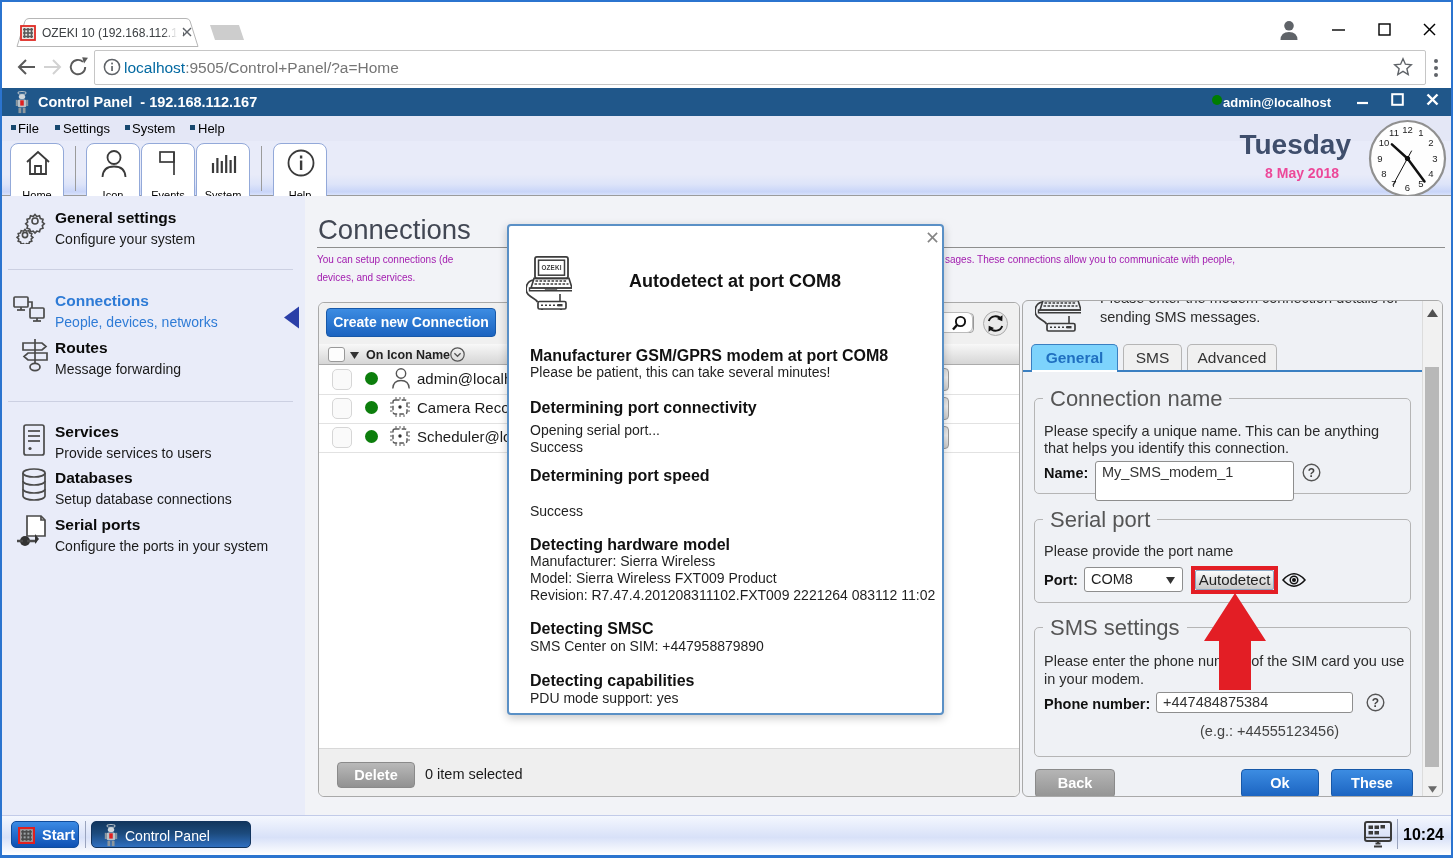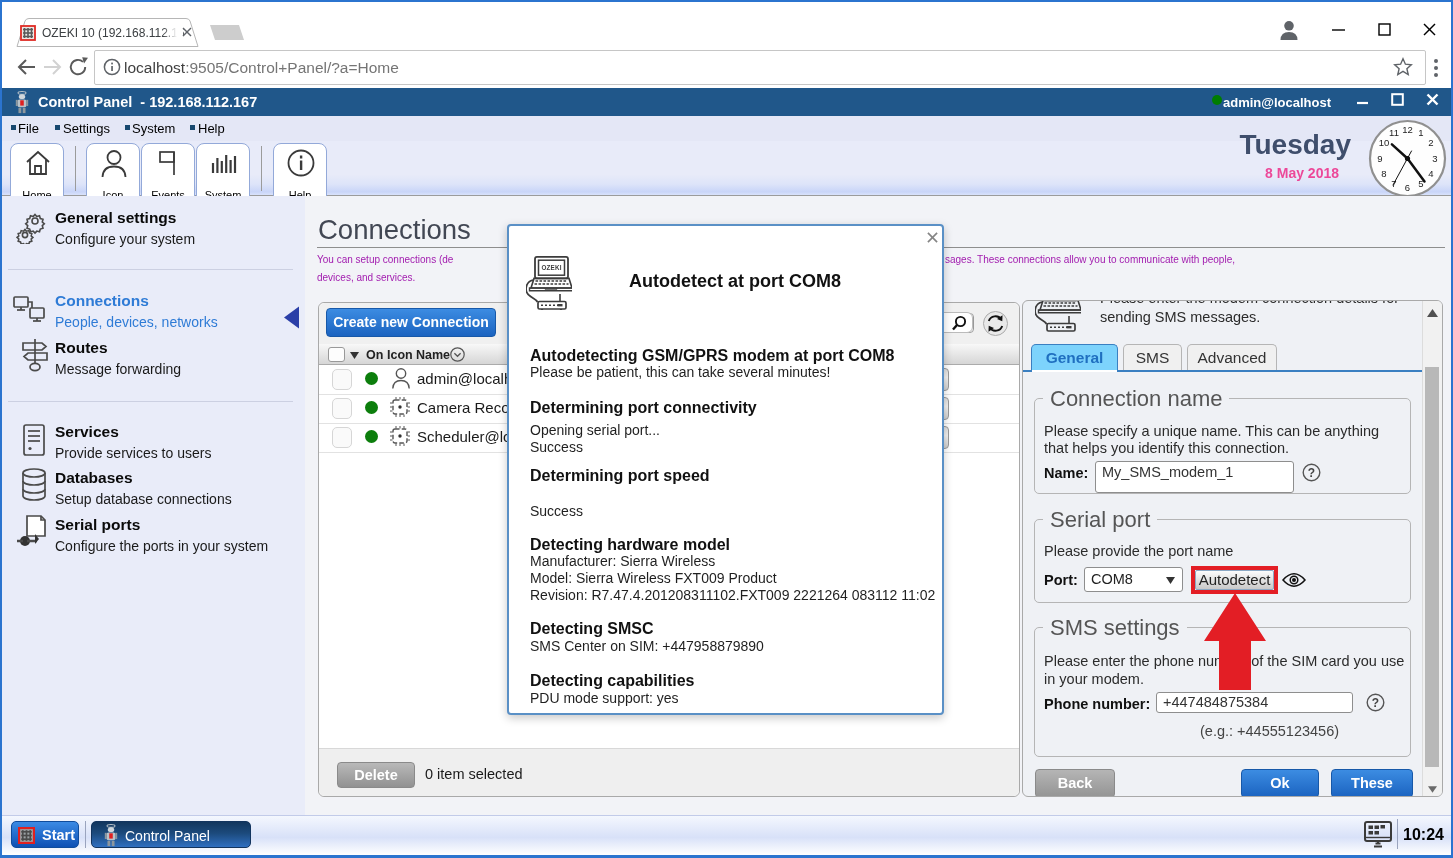--- a/index.html
+++ b/index.html
@@ -8,21 +8,21 @@
 .abs { position:absolute; }
 
 #frame-top { left:0; top:0; width:1453px; height:2px; background:#2b74cf; }
 #frame-left { left:0; top:0; width:2px; height:858px; background:#2b74cf; }
 #frame-right { left:1451px; top:0; width:2px; height:858px; background:#2b74cf; }
 #frame-bottom { left:0; top:855px; width:1453px; height:3px; background:#2b74cf; }
 #tabrow { left:2px; top:2px; width:1449px; height:45px; background:#fff; }
 #navrow { left:2px; top:47px; width:1449px; height:41px; background:#fff; }
 .urlbar { left:94px; top:50px; width:1332px; height:35px; background:#fff; border:1px solid #c6c6c6; border-radius:2px; }
 .urltext { left:124px; top:59px; font-size:15.5px; color:#757575; }
-.urltext b { color:#404040; font-weight:normal; }
+.urltext b { color:#0369a1; font-weight:normal; }
 
 #titlebar { left:2px; top:88px; width:1449px; height:28px; background:#20578a; }
 #titletext { left:38px; top:94px; color:#fff; font-weight:bold; font-size:14.5px; }
 #admin { right:122px; top:95px; color:#fff; font-weight:bold; font-size:13px; }
 #menubar { left:2px; top:116px; width:1449px; height:25px; background:#e4e7f6; }
 .mi { position:absolute; top:121px; font-size:13px; color:#000; }
 .mb { position:absolute; top:125px; width:5px; height:5px; background:#17486f; }
 #toolbar { left:2px; top:141px; width:1449px; height:55px; background:linear-gradient(#e8ebf9 0%, #e8ebf9 62%, #dde4f9 80%, #c9d5f8 94%, #d9e2fb 100%); border-bottom:1px solid #9b9b9b; }
 .tbtn { position:absolute; top:143px; width:54px; height:62px; background:#fff; border:1px solid #93a9d9; border-radius:8px; }
 .tbtn .lbl { position:absolute; width:100%; text-align:center; bottom:3px; font-size:11px; color:#000; }
@@ -436,21 +436,21 @@
     <div style="position:absolute; left:100px; top:43px; width:59px; height:26px; background:#f0f0f0; border:1px solid #b5b5b5; border-bottom:none; border-radius:5px 5px 0 0; color:#333; font-size:15.5px; text-align:center; line-height:25px;">SMS</div>
     <div style="position:absolute; left:164px; top:43px; width:90px; height:26px; background:#f0f0f0; border:1px solid #b5b5b5; border-bottom:none; border-radius:5px 5px 0 0; color:#333; font-size:15.5px; text-align:center; line-height:25px;">Advanced</div>
     <div style="position:absolute; left:0px; top:69px; width:399px; height:2px; background:#3a7fc1;"></div>
     <div style="position:absolute; left:9px; top:69px; width:85px; height:2px; background:#fff;"></div>
 
     <div style="position:absolute; left:11px; top:97px; width:377px; height:96px; border:1px solid #b5b5b5; border-radius:5px;"></div>
     <div style="position:absolute; left:20px; top:85px; background:#eff1f5; padding:0 7px; font-size:22px; color:#555;">Connection name</div>
     <div style="position:absolute; left:21px; top:122px; font-size:14.5px; color:#2b2b2b; white-space:nowrap;">Please specify a unique name. This can be anything</div>
     <div style="position:absolute; left:21px; top:139px; font-size:14.5px; color:#2b2b2b; white-space:nowrap;">that helps you identify this connection.</div>
     <div style="position:absolute; left:21px; top:164px; font-size:14.5px; font-weight:bold; color:#111;">Name:</div>
-    <div style="position:absolute; left:72px; top:160px; width:199px; height:32px; background:#fff; border:1px solid #8e8e8e; border-radius:3px; font-size:14.5px; color:#333; padding:2px 6px;">My_SMS_modem_1</div>
+    <div style="position:absolute; left:72px; top:160px; width:199px; height:40px; background:#fff; border:1px solid #8e8e8e; border-radius:3px; font-size:14.5px; color:#333; padding:2px 6px;">My_SMS_modem_1</div>
     <svg style="position:absolute; left:279px; top:162px;" width="19" height="19" viewBox="0 0 19 19">
         <circle cx="9.5" cy="9.5" r="8.3" fill="none" stroke="#555" stroke-width="1.4"></circle>
         <text x="9.5" y="13.6" text-anchor="middle" font-size="12" font-weight="bold" fill="#444" font-family="Liberation Sans, sans-serif">?</text>
       </svg>
 
     <div style="position:absolute; left:11px; top:218px; width:377px; height:84px; border:1px solid #b5b5b5; border-radius:5px;"></div>
     <div style="position:absolute; left:20px; top:206px; background:#eff1f5; padding:0 7px; font-size:22px; color:#555;">Serial port</div>
     <div style="position:absolute; left:21px; top:242px; font-size:14.5px; color:#2b2b2b;">Please provide the port name</div>
     <div style="position:absolute; left:21px; top:271px; font-size:14.5px; font-weight:bold; color:#111;">Port:</div>
     <div style="position:absolute; left:61px; top:266px; width:99px; height:25px; background:#fff; border:1px solid #8e8e8e; border-radius:3px; font-size:14.5px; color:#222; padding:3px 6px;">COM8</div>
@@ -511,21 +511,21 @@
     <path d="M 3.5 32 L 47 32 L 47 34.8 L 3.5 34.8 Z" stroke-width="1.4"></path>
     <path d="M 19 32 L 19 33.2 L 31 33.2 L 31 32" stroke-width="1"></path>
     <line x1="34" y1="38" x2="34" y2="45" stroke-width="1.6"></line>
     <path d="M 7 24 C -1 26 -2 36 4 40 C 7 42.5 10 43 11.5 46" stroke-width="1.7"></path>
     <rect x="12" y="45.5" width="28" height="7.5" rx="1.5" stroke-width="1.7"></rect>
     <path d="M 15 49.2 h 2 m 2 0 h 2 m 2 0 h 2 m 2 0 h 2 m 2 0 h 2" stroke-width="1.5"></path>
     <rect x="31.5" y="48" width="5" height="2.4" fill="#3c3c3c" stroke="none"></rect>
     <path d="M 16 53 l 0 1 M 35 53 l 0 1" stroke-width="2.2"></path>
   </svg>
   <div class="abs" style="left:629px; top:271px; font-size:18px; font-weight:bold; color:#111;">Autodetect at port COM8</div>
-  <div class="dtb" style="top:347px">Autodetecting GSM/GPRS modem at port COM8</div>
+  <div class="dtb" style="top:347px">Manufacturer GSM/GPRS modem at port COM8</div>
   <div class="dt" style="top:364px">Please be patient, this can take several minutes!</div>
   <div class="dtb" style="top:399px">Determining port connectivity</div>
   <div class="dt" style="top:422px">Opening serial port...</div>
   <div class="dt" style="top:439px">Success</div>
   <div class="dtb" style="top:467px">Determining port speed</div>
   <div class="dt" style="top:503px">Success</div>
   <div class="dtb" style="top:536px">Detecting hardware model</div>
   <div class="dt" style="top:553px">Manufacturer: Sierra Wireless</div>
   <div class="dt" style="top:570px">Model: Sierra Wireless FXT009 Product</div>
   <div class="dt" style="top:587px">Revision: R7.47.4.201208311102.FXT009 2221264 083112 11:02</div>

